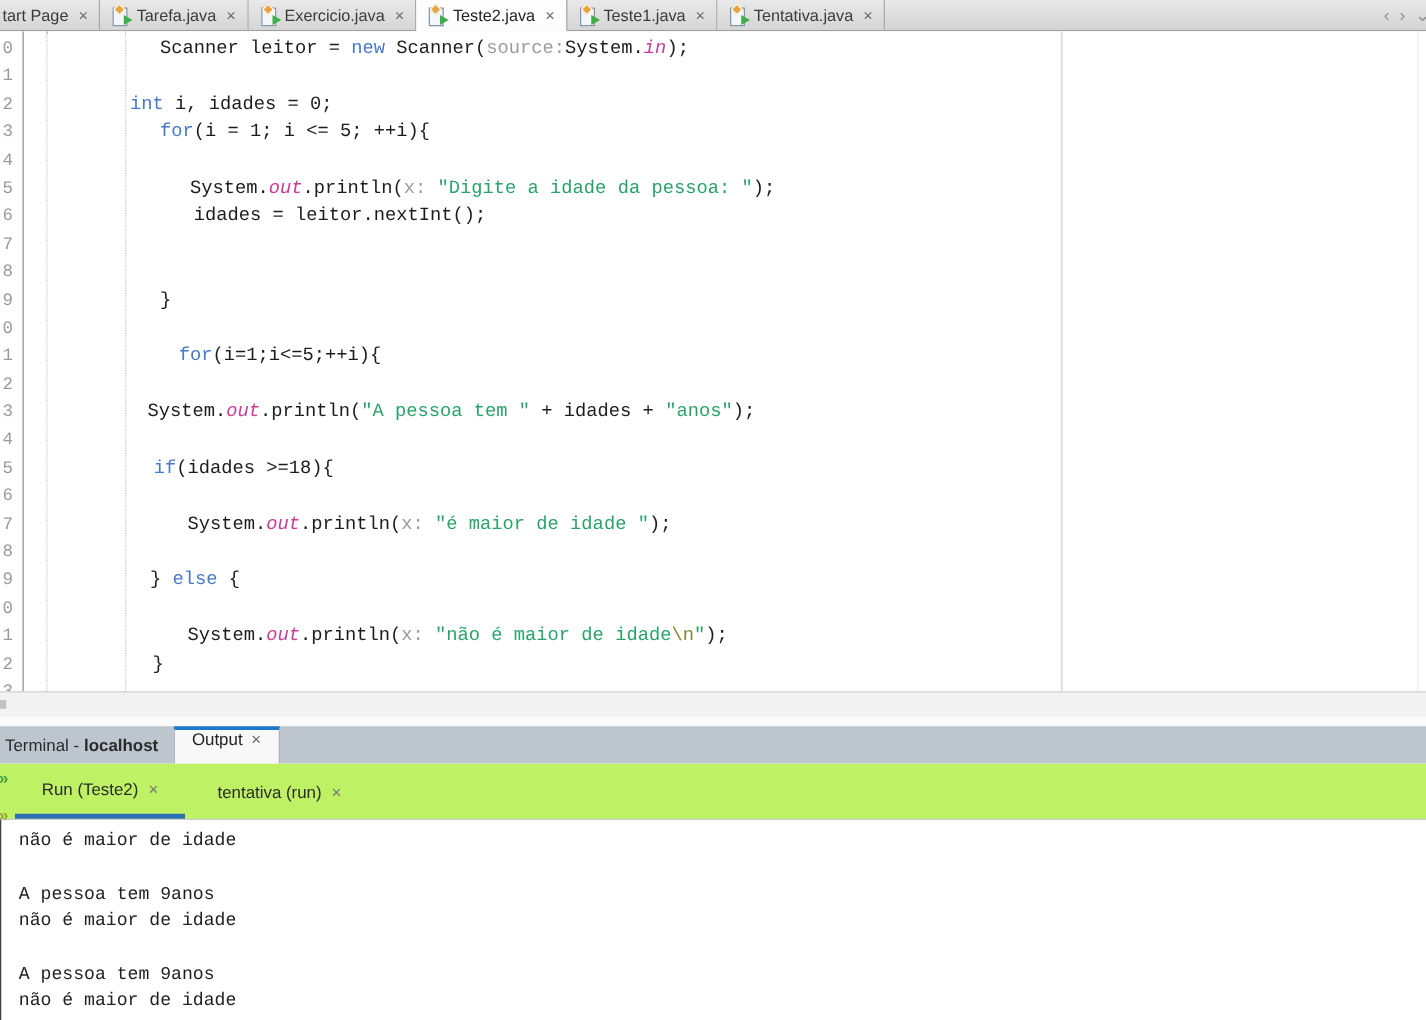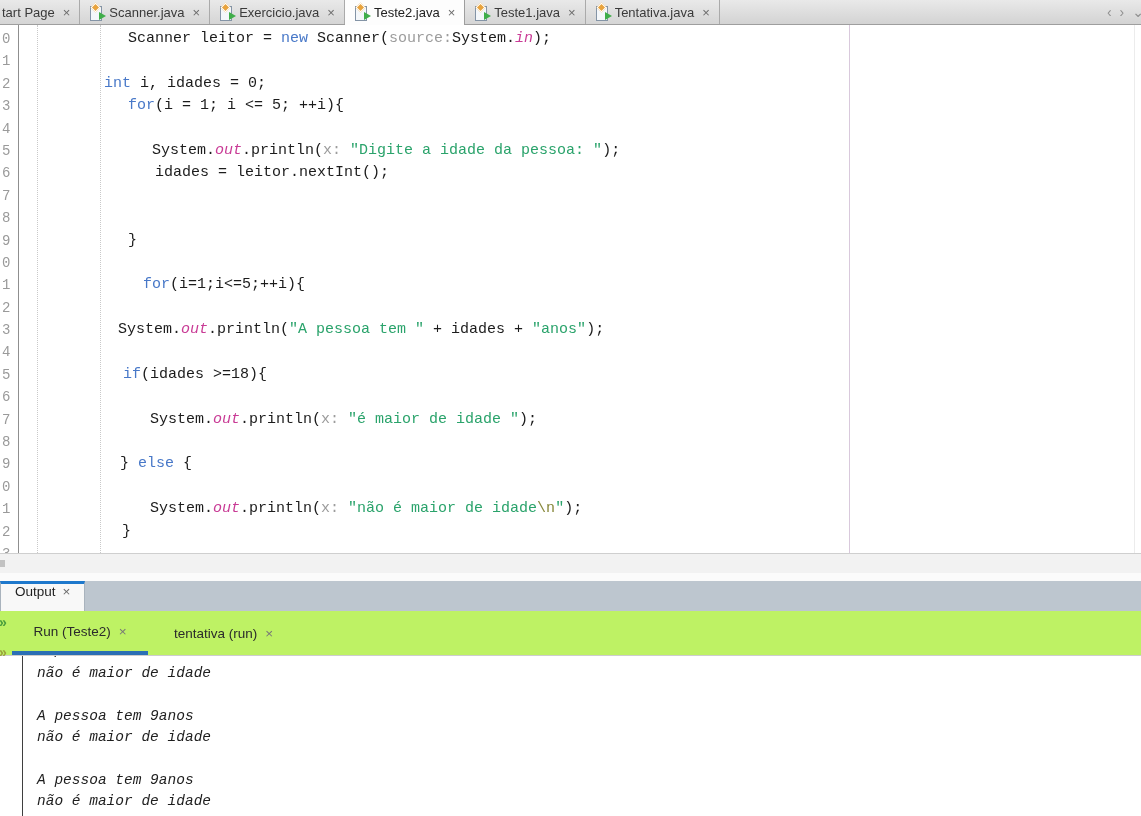--- a/index.html
+++ b/index.html
@@ -72,41 +72,41 @@
   .oicon{position:absolute;left:-5px;width:16px;text-align:center;font-size:14px;line-height:14px;}
   .gicon1{top:4px;color:#4a9e3d;font-weight:bold;}
   .gicon2{top:34px;color:#9aa23c;font-weight:bold;}
   .gicon3{top:85px;color:#9a9a9a;}
   .wicon{top:119px;left:-4px;width:10px;height:10px;background:#f0f0f0;border:1px solid #7d7d7d;border-top:3px solid #b0b0b0;}
   .picon{top:152px;left:-3px;width:8px;height:12px;background:#e4b6b2;border:1px solid #c79a96;}
   .aicon{top:185px;color:#a08b3c;font-size:11px;}
 
   
   #console{position:absolute;top:45px;left:0;right:0;bottom:0;background:#fff;}
-  #console-inner{margin-left:22px;border-left:1px solid #3f3f3f;height:100%;padding-left:14px;
-                 font-family:"Liberation Mono",monospace;font-size:14.5px;color:#1e1e1e;font-style:italic;}
+  #console-inner{border-left:1px solid #3f3f3f;height:100%;padding-left:14px;
+                 font-family:"Liberation Mono",monospace;font-size:14.5px;color:#1e1e1e;}
   #partial-line{height:7px;overflow:hidden;}
   #partial-line span{display:block;margin-top:-14px;white-space:pre;}
   .oline{height:21.4px;line-height:21.4px;white-space:pre;}
 </style>
 </head>
 <body>
 
 <div id="tabbar">
   <div class="etab first">
     <span>tart Page</span>
     <span class="close">×</span>
   </div>
   <div class="etab">
     <span class="jicon">
         <span class="page"></span>
         <span class="diamond"></span>
         <span class="tri"></span>
       </span>
-    <span>Scanner.java</span>
+    <span>Tarefa.java</span>
     <span class="close">×</span>
   </div>
   <div class="etab">
     <span class="jicon">
         <span class="page"></span>
         <span class="diamond"></span>
         <span class="tri"></span>
       </span>
     <span>Exercicio.java</span>
     <span class="close">×</span>
@@ -180,20 +180,24 @@
       <div class="crow"><span class="ln">3</span><span class="ctext" style="padding-left: 0px;"></span></div>
     </div>
 </div>
 
 <div id="hscroll">
   <div class="thumb"></div>
 </div>
 <div id="gap"></div>
 
 <div id="btabs">
+  <div id="terminal-tab">
+    <span>Terminal - </span>
+    <b>localhost</b>
+  </div>
   <div id="output-tab">
     <span>Output</span>
     <span class="close">×</span>
   </div>
 </div>
 
 <div id="bcontent">
   <div id="run-band">
     <div class="rtab active">
       <span>Run (Teste2)</span>

